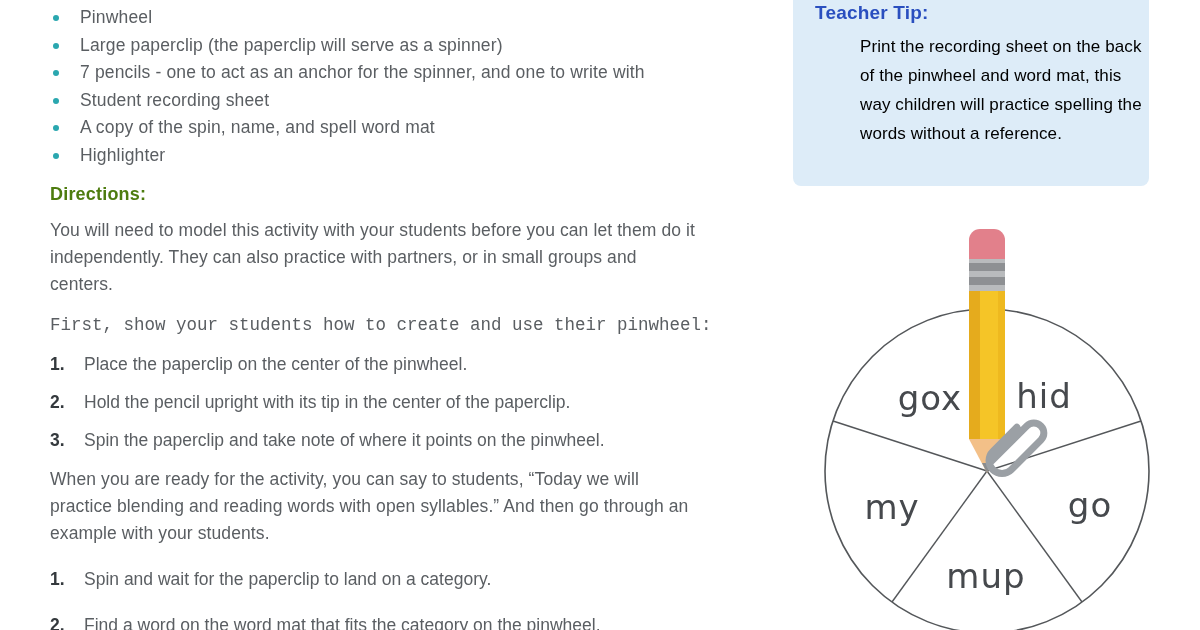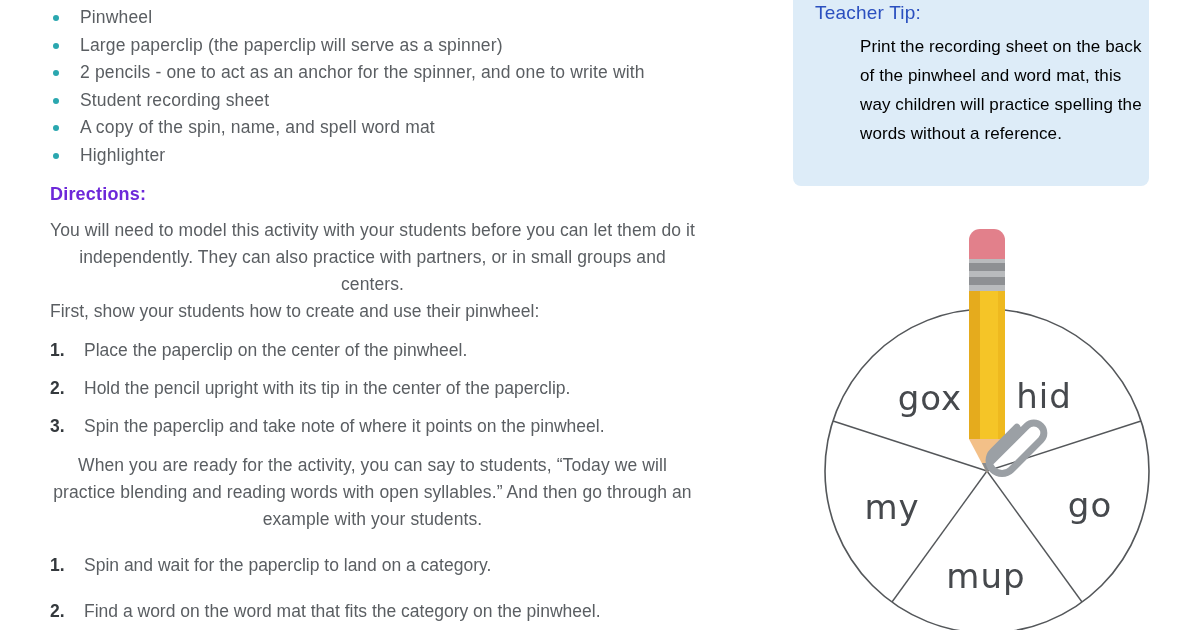--- a/index.html
+++ b/index.html
@@ -12,58 +12,57 @@
   ul.materials{list-style:none;margin:0;padding:0;}
   ul.materials li{
     position:relative;padding-left:30px;font-size:17.5px;line-height:27.6px;
     letter-spacing:.15px;color:#5a5e62;
   }
   ul.materials li .dot{
     position:absolute;left:3px;top:11px;width:6px;height:6px;border-radius:50%;
     background:#2aa7af;
   }
   .directions-heading{
-    margin-top:14px;font-size:18px;font-weight:bold;color:#6d28d9;letter-spacing:.2px;
+    margin-top:14px;font-size:18px;font-weight:bold;color:#4d7c0f;letter-spacing:.2px;
   }
   .para{
     margin-top:12px;width:645px;font-size:17.5px;line-height:27px;letter-spacing:.1px;
     color:#5a5e62;
-    text-align:center;
   }
-  .lead{width:680px;font-size:17.5px;line-height:27px;color:#5a5e62;}
+  .lead{margin-top:14px;width:680px;font-size:17.5px;line-height:27px;color:#5a5e62;font-family:Liberation Mono, monospace;}
   .steps{margin-top:12px;}
   .step{display:flex;margin-bottom:11px;font-size:17.5px;line-height:27px;color:#5a5e62;}
   .step .num{width:34px;flex:0 0 34px;font-weight:bold;color:#34393d;}
   .steps.activity{margin-top:19px;}
   .steps.activity .step{margin-bottom:19px;}
   
   .tip-box{
     position:absolute;left:793px;top:-14px;width:356px;height:200px;
     background:#ddecf8;border-radius:8px;box-sizing:border-box;
     padding:16px 22px 0 22px;
   }
-  .tip-heading{font-size:19px;font-weight:normal;color:#2a4fbf;letter-spacing:.2px;}
+  .tip-heading{font-size:19px;font-weight:bold;color:#2a4fbf;letter-spacing:.2px;}
   .tip-body{margin-top:8px;width:292px;font-size:17px;line-height:29px;color:#000000;letter-spacing:.1px;margin-left:45px;}
   
   .pinwheel-figure{position:absolute;left:790px;top:201px;width:410px;height:430px;}
   .wheel-word{
     font-family:"DejaVu Sans",sans-serif;font-size:34px;fill:#46494d;letter-spacing:1px;
   }
 </style>
 </head>
 <body>
 
 <div class="page">
 
   <div class="left-col">
 
     <ul class="materials">
       <li><span class="dot"></span><span>Pinwheel</span></li>
       <li><span class="dot"></span><span>Large paperclip (the paperclip will serve as a spinner)</span></li>
-      <li><span class="dot"></span><span>2 pencils - one to act as an anchor for the spinner, and one to write with</span></li>
+      <li><span class="dot"></span><span>7 pencils - one to act as an anchor for the spinner, and one to write with</span></li>
       <li><span class="dot"></span><span>Student recording sheet</span></li>
       <li><span class="dot"></span><span>A copy of the spin, name, and spell word mat</span></li>
       <li><span class="dot"></span><span>Highlighter</span></li>
     </ul>
 
     <div class="directions-heading">Directions:</div>
 
     <div class="para">You will need to model this activity with your students before you can let them do it independently. They can also practice with partners, or in small groups and centers.</div>
 
     <div class="lead">First, show your students how to create and use their pinwheel:</div>

